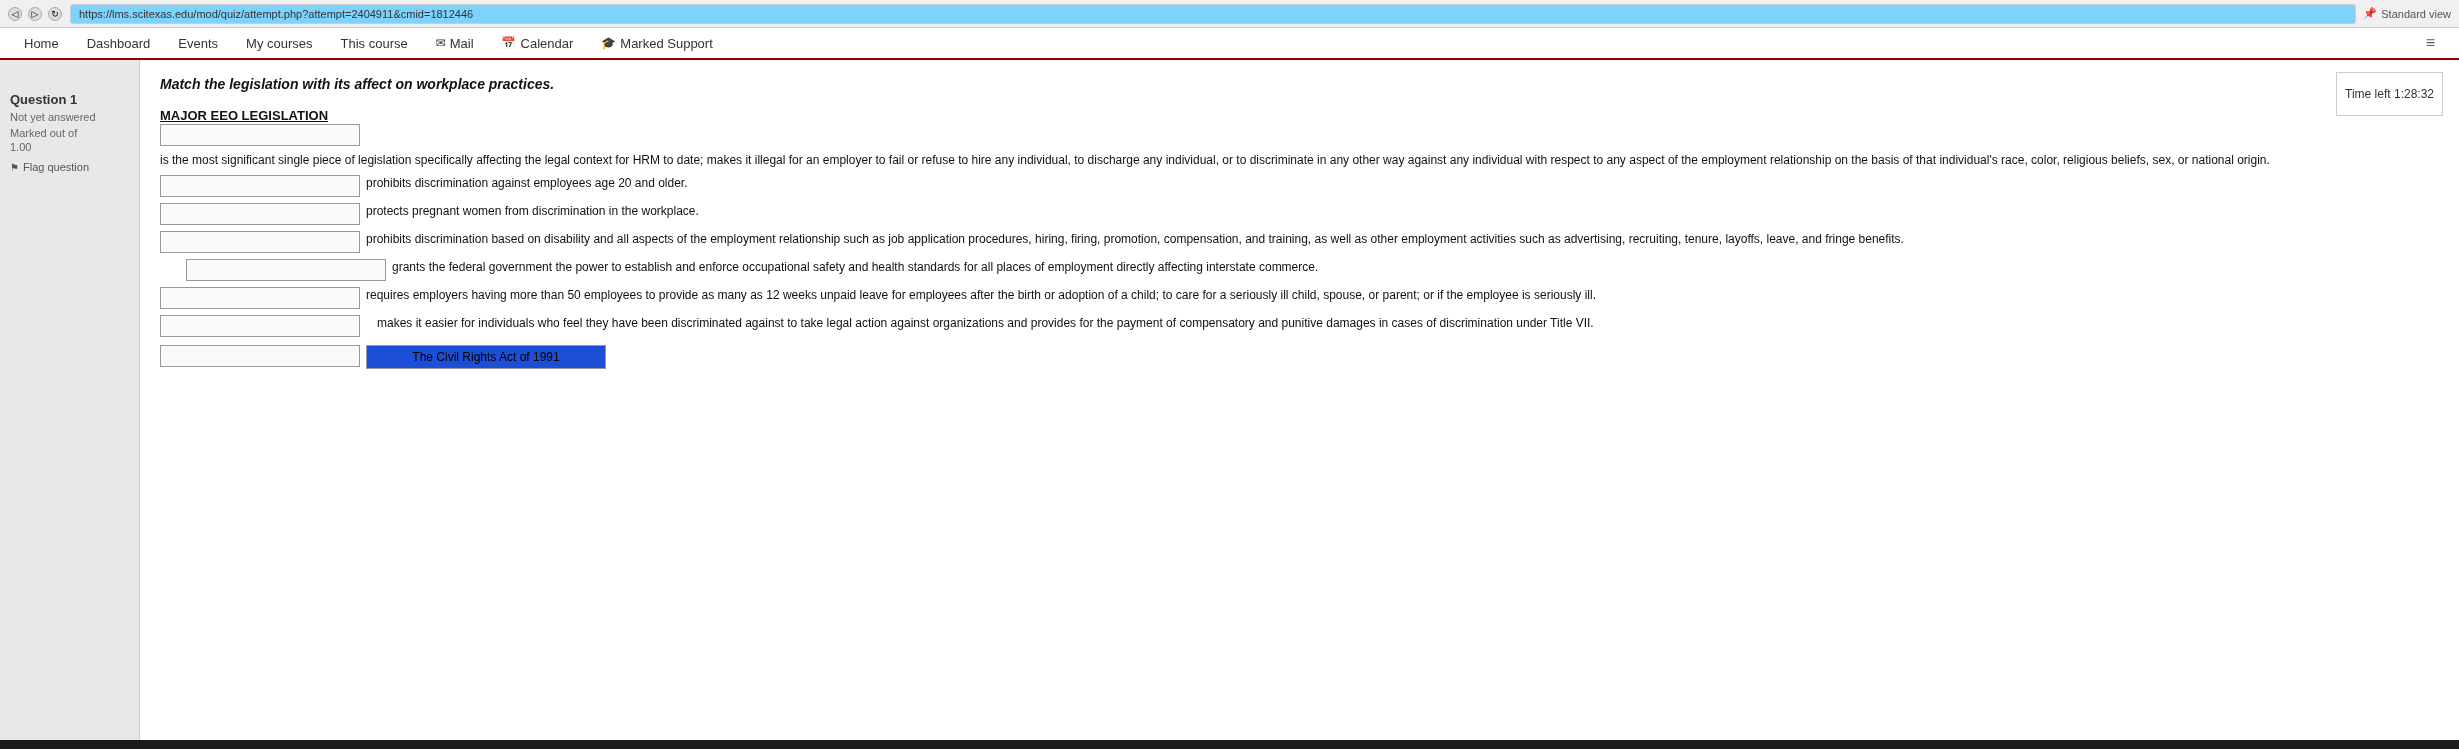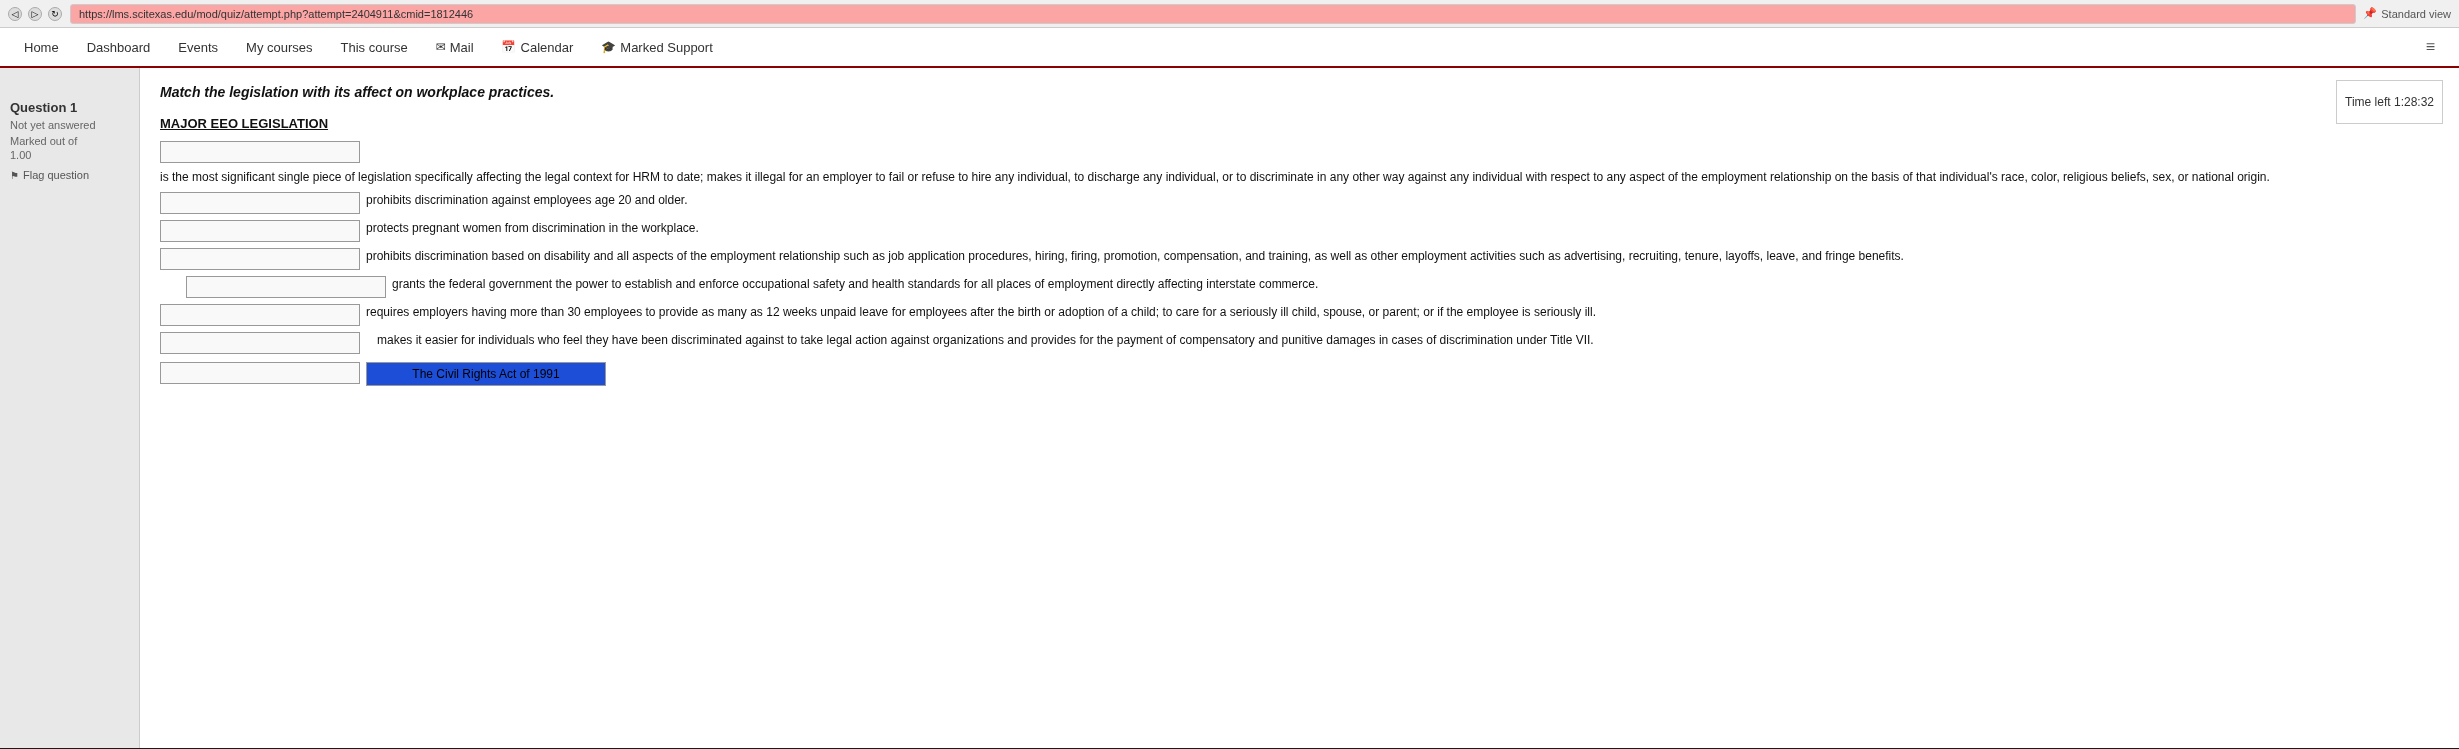--- a/index.html
+++ b/index.html
@@ -29,41 +29,41 @@
       width: 14px;
       height: 14px;
       border-radius: 50%;
       border: 1px solid #aaa;
       background: #ddd;
       display: flex; align-items: center; justify-content: center;
       font-size: 9px;
     }
     .url-bar {
       flex: 1;
-      background: #fca5a5;
+      background: #7dd3fc;
       border: 1px solid #ccc;
       border-radius: 3px;
       padding: 2px 8px;
       font-size: 11px;
       color: #333;
       height: 20px;
       display: flex; align-items: center;
     }
     .standard-view {
       font-size: 11px;
       color: #555;
       margin-left: auto;
       display: flex; align-items: center; gap: 4px;
     }
     
     .nav-bar {
       background: white;
       border-bottom: 2px solid #8b0000;
       padding: 0 10px;
-      height: 40px;
+      height: 32px;
       display: flex;
       align-items: center;
       gap: 0;
     }
     .nav-item {
       padding: 0 14px;
       height: 38px;
       display: flex;
       align-items: center;
       font-size: 13px;
@@ -154,21 +154,21 @@
       font-size: 14px;
       color: #111;
       margin-bottom: 16px;
       margin-right: 200px;
     }
     .legislation-header {
       font-size: 13px;
       font-weight: bold;
       text-decoration: underline;
       color: #111;
-      margin-bottom: 10px;
+      margin-bottom: 1px;
     }
     
     .match-row {
       display: flex;
       align-items: flex-start;
       margin-bottom: 6px;
       gap: 6px;
     }
     .match-input {
       width: 200px;
@@ -310,21 +310,21 @@
     <div class="match-row-block">
       <div style="display:flex; align-items:flex-start; gap:6px; margin-top:4px;padding-left:26px;">
         <input class="match-input" type="text" style="">
         <span class="match-text">grants the federal government the power to establish and enforce occupational safety and health standards for all places of employment directly affecting interstate commerce.</span>
       </div>
     </div>
 
     <div class="match-row-block">
       <div style="display:flex; align-items:flex-start; gap:6px; margin-top:4px;">
         <input class="match-input" type="text" style="">
-        <span class="match-text">requires employers having more than 30 employees to provide as many as 12 weeks unpaid leave for employees after the birth or adoption of a child; to care for a seriously ill child, spouse, or parent; or if the employee is seriously ill.</span>
+        <span class="match-text">requires employers having more than 50 employees to provide as many as 12 weeks unpaid leave for employees after the birth or adoption of a child; to care for a seriously ill child, spouse, or parent; or if the employee is seriously ill.</span>
       </div>
     </div>
 
     <div class="match-row-block">
       <div style="display:flex; align-items:flex-start; gap:17px; margin-top:4px;">
         <input class="match-input" type="text" style="">
         <span class="match-text">makes it easier for individuals who feel they have been discriminated against to take legal action against organizations and provides for the payment of compensatory and punitive damages in cases of discrimination under Title VII.</span>
       </div>
     </div>
 

